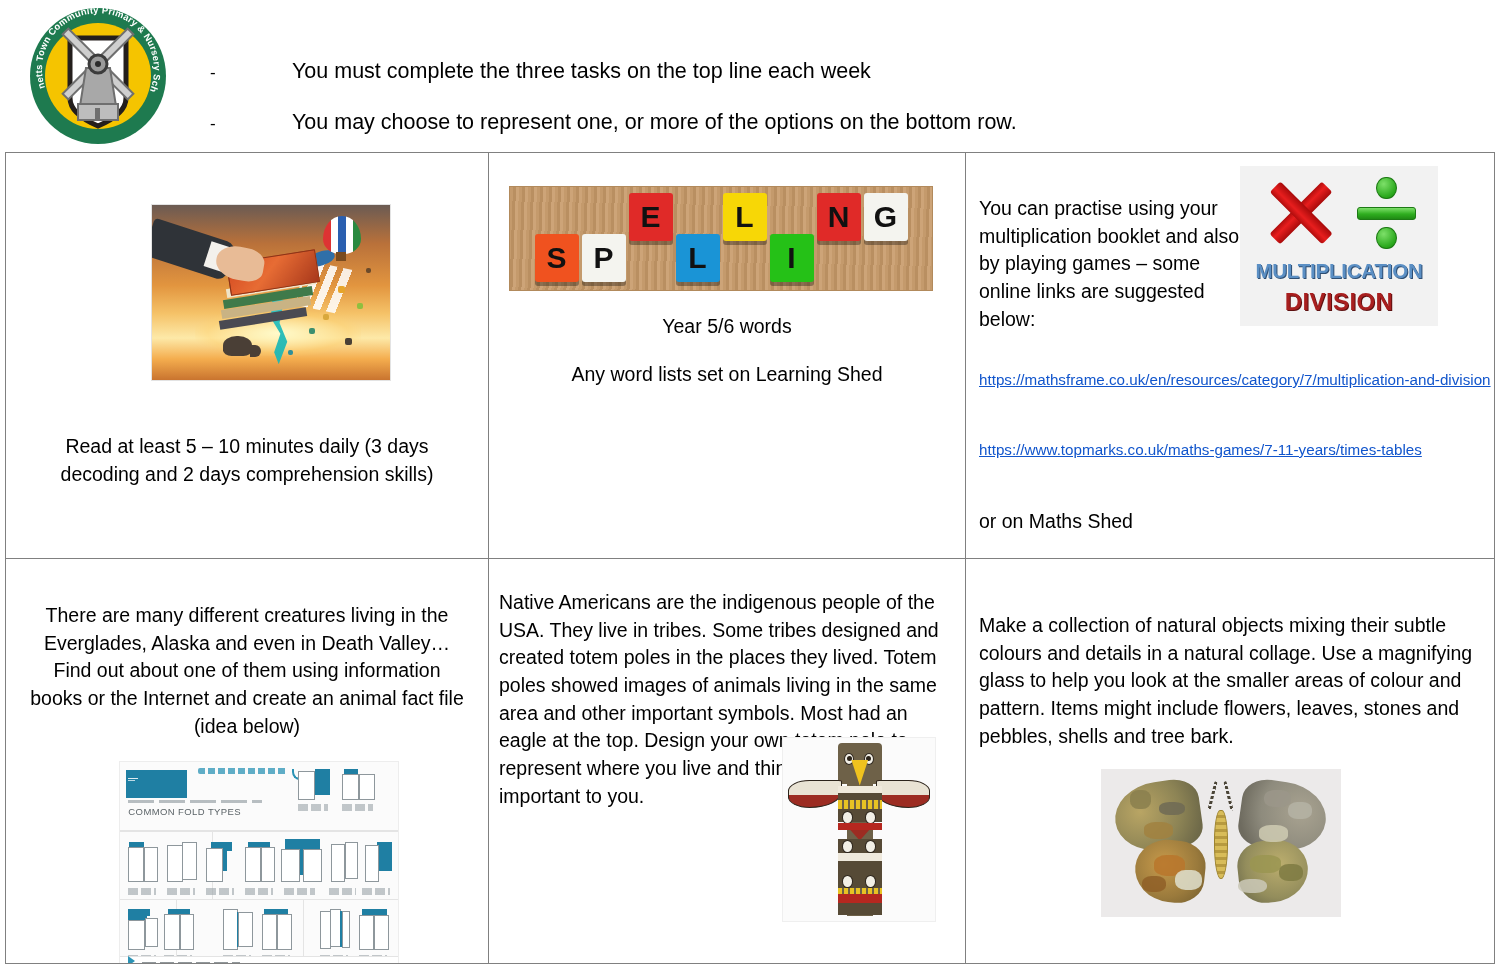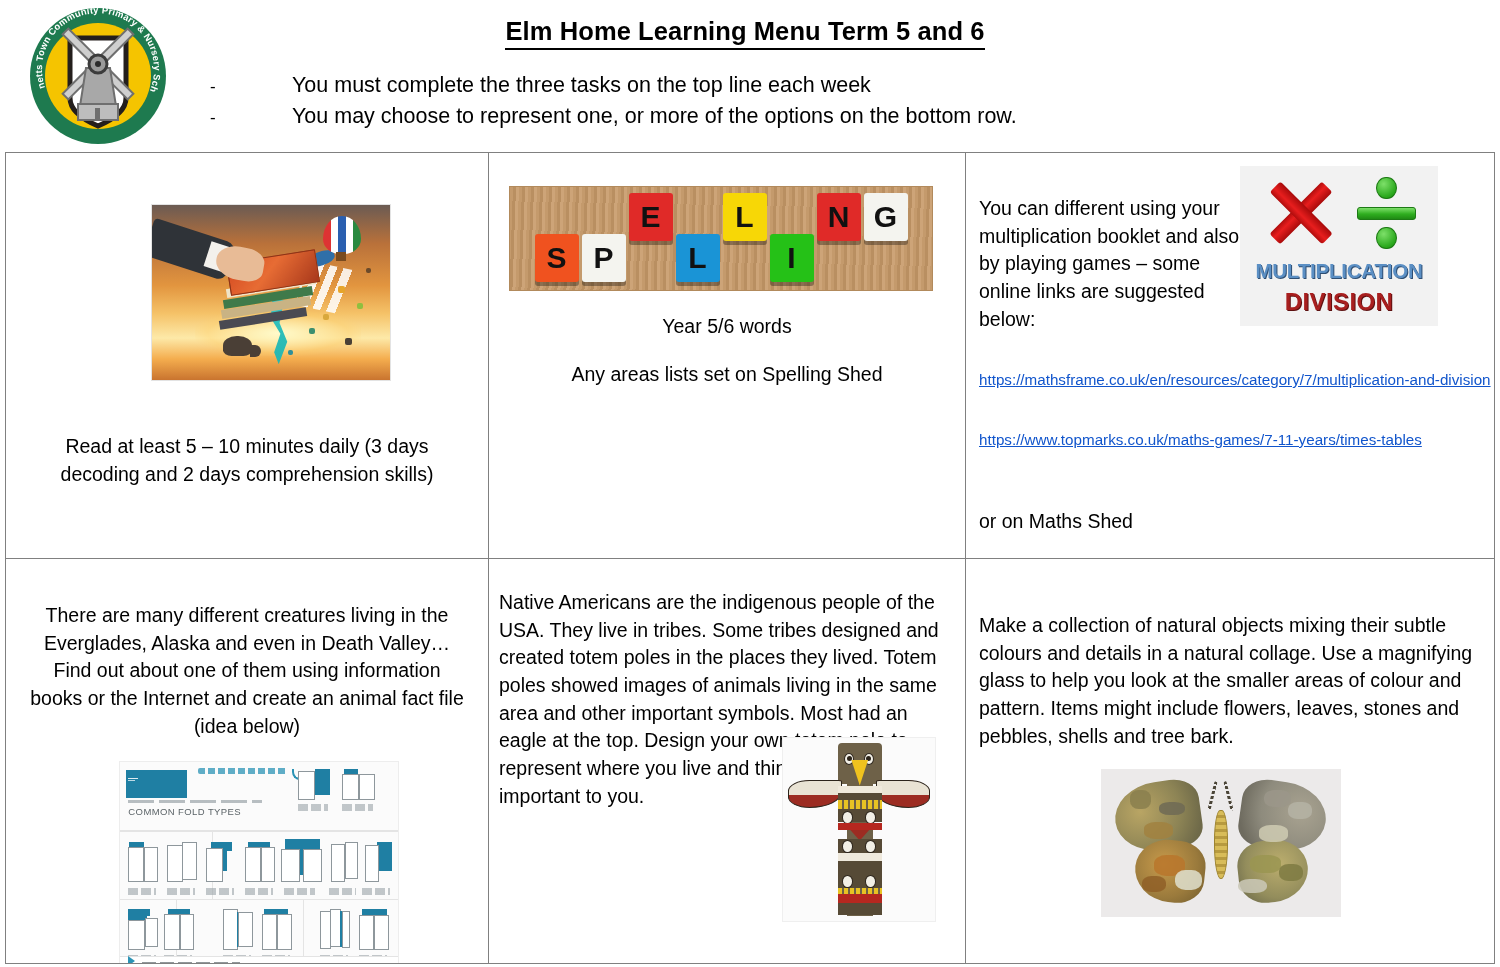--- a/index.html
+++ b/index.html
@@ -21,21 +21,21 @@
     font-size: 25.5px;
     font-weight: bold;
     color: #000;
     letter-spacing: 0.1px;
     padding-right: 180px;
   }
   .doc-title span { border-bottom: 2.4px solid #000; padding-bottom: 2px; display:inline-block; line-height:1.18; }
   .bullets { margin-top: 20px; }
   .bullet-row { display: flex; align-items: baseline; font-size: 21.5px; color: #000; line-height: 1.42; }
   .bullet-dash { width: 112px; flex: 0 0 112px; text-align: left; padding-left: 30px; font-size: 17px; color:#000; }
-  .bullet-text { flex: 1; }
+  .bullet-text { flex: 1; margin-top: 20px; }
 
   
   .menu-table {
     position: absolute;
     left: 5px; top: 152px;
     width: 1489px; height: 811px;
     border-collapse: collapse;
     table-layout: fixed;
   }
   .menu-table td {
@@ -148,21 +148,21 @@
             background: linear-gradient(180deg,#7ddf6a,#2fae1f 55%,#1f8a14);
             border:1px solid #1d7a14; border-radius: 3px; }
   .mi-word1 { position:absolute; left:0; right:0; top: 58%; text-align:center;
               font-size: 20.5px; font-weight:bold; letter-spacing:-0.2px;
               color:#5b8fc4; text-shadow: 1px 1px 0 #2f4f73; font-family:"Liberation Sans",sans-serif; }
   .mi-word2 { position:absolute; left:0; right:0; top: 76%; text-align:center;
               font-size: 24px; font-weight:bold; letter-spacing:0.4px;
               color:#a81f1f; text-shadow: 1px 1px 0 #5d1010; font-family:"Liberation Sans",sans-serif; }
   .link { color:#1155cc; text-decoration: underline; font-size: 15.2px; line-height:1.45; display:block; }
   .maths-link1 { position:absolute; left: 13px; top: 216px; width: 518px; }
-  .maths-link2 { position:absolute; left: 13px; top: 276px; width: 518px; }
+  .maths-link2 { position:absolute; left: 13px; top: 286px; width: 518px; }
   .maths-tail { position:absolute; left: 13px; top: 355px; width: 400px; }
 
   
   .anim-text { position:absolute; left: 20px; right: 20px; top: 43px; }
   .fold-img {
     position:absolute; left: 113px; top: 202px; width: 280px; height: 206px;
     background:#fbfbfb; border:1px solid #ededed; overflow:hidden;
   }
   .fold-header { position:absolute; left:0; top:0; width:100%; height:34%; border-bottom:1px solid #e4e4e4; }
   .fold-logo { position:absolute; left:2%; top:12%; width:22%; height:40%; background:#1f7fa3; }
@@ -278,21 +278,20 @@
         <circle cx="74" cy="62" r="9" fill="#9a9a9a" stroke="#3c3c3c" stroke-width="3"></circle>
         <circle cx="74" cy="62" r="3" fill="#2b2b2b"></circle>
 
         <text font-family="Liberation Sans, sans-serif" font-size="9.4" font-weight="bold" fill="#ffffff" letter-spacing="0.2">
           <textPath href="#arcCurve" startOffset="50%" text-anchor="middle">Punnetts Town Community Primary &amp; Nursery School</textPath>
         </text>
       </svg>
     </div>
 
     <div class="header-text">
-      <div class="doc-title"><span>Elm Home Learning Menu Term 5 and 6</span></div>
       <div class="bullets">
         <div class="bullet-row">
           <span class="bullet-dash">-</span>
           <span class="bullet-text">You must complete the three tasks on the top line each week</span>
         </div>
         <div class="bullet-row">
           <span class="bullet-dash">-</span>
           <span class="bullet-text">You may choose to represent one, or more of the options on the bottom row.</span>
         </div>
       </div>
@@ -340,27 +339,27 @@
             <div class="sp-tile sp-a sp-low">S</div>
             <div class="sp-tile sp-b sp-low">P</div>
             <div class="sp-tile sp-c sp-high">E</div>
             <div class="sp-tile sp-d sp-low">L</div>
             <div class="sp-tile sp-e sp-high">L</div>
             <div class="sp-tile sp-f sp-low">I</div>
             <div class="sp-tile sp-g sp-high">N</div>
             <div class="sp-tile sp-h sp-high">G</div>
           </div>
           <div class="spell-line1 cell-text center-text">Year 5/6 words</div>
-          <div class="spell-line2 cell-text center-text">Any areas lists set on Spelling Shed</div>
+          <div class="spell-line2 cell-text center-text">Any word lists set on Learning Shed</div>
         </div>
       </td>
 
       <td class="col-c">
         <div class="cell-inner">
-          <div class="maths-para cell-text left-text">You can different using your multiplication booklet and also by playing games – some online links are suggested below:</div>
+          <div class="maths-para cell-text left-text">You can practise using your multiplication booklet and also by playing games – some online links are suggested below:</div>
 
           <div class="maths-icon">
             <div class="mi-x"></div>
             <div class="mi-div">
               <div class="mi-dot top"></div>
               <div class="mi-bar"></div>
               <div class="mi-dot bot"></div>
             </div>
             <div class="mi-word1">MULTIPLICATION</div>
             <div class="mi-word2">DIVISION</div>

